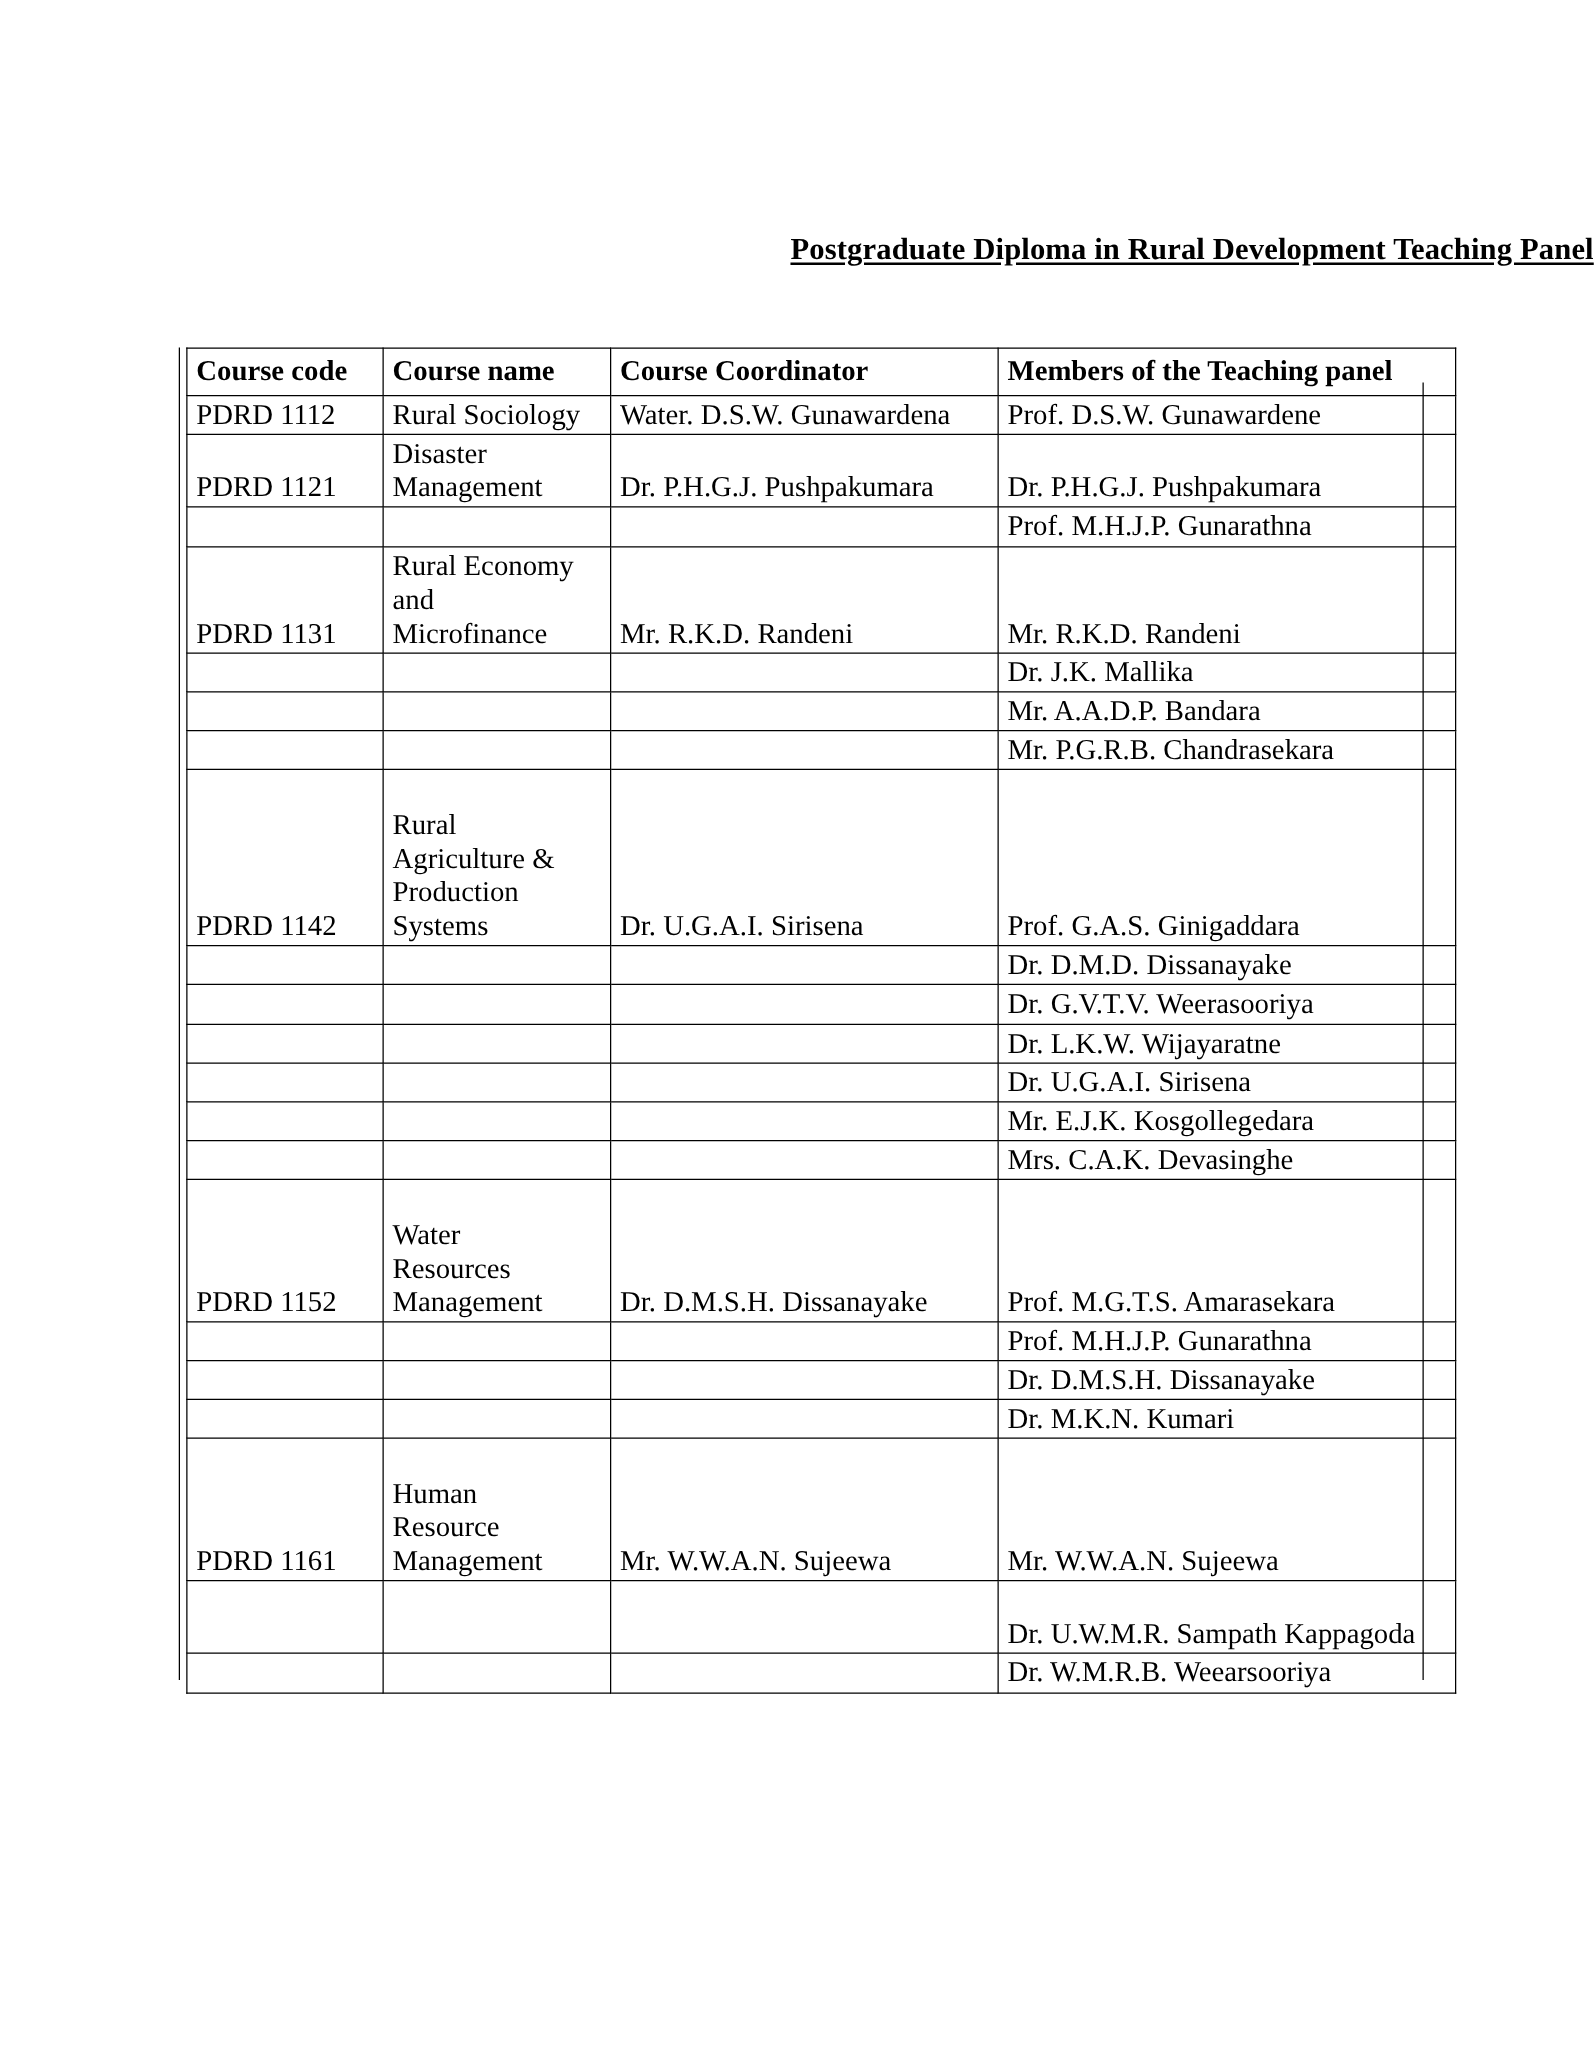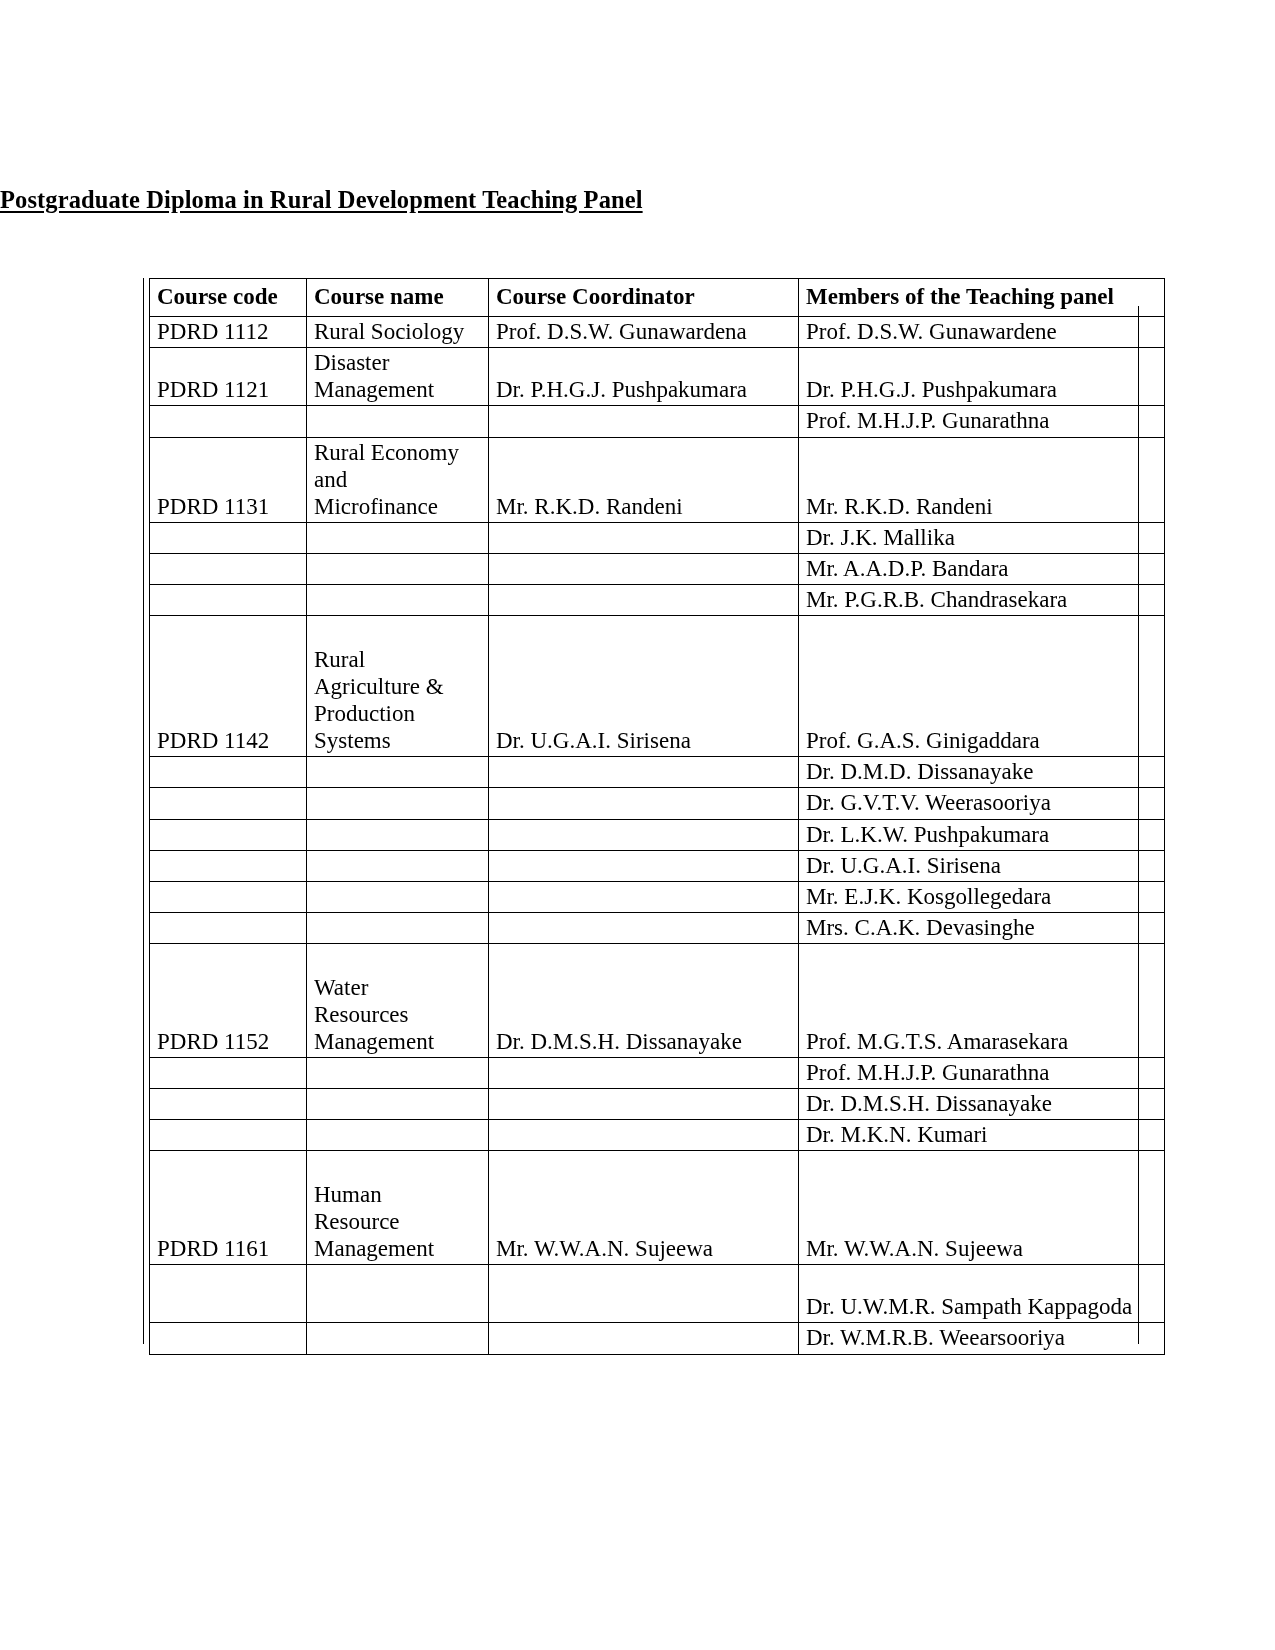--- a/index.html
+++ b/index.html
@@ -21,21 +21,21 @@
     height: 1650px;
     position: relative;
     box-sizing: border-box;
   }
 
   .doc-title {
     position: absolute;
     top: 186px;
     left: 0;
     width: 1275px;
-    text-align: left;
+    text-align: right;
     font-size: 24.5px;
     font-weight: bold;
     letter-spacing: 0.1px;
   }
   .doc-title span {
     text-decoration: underline;
     text-underline-offset: 3px;
   }
 
   .table-wrap {
@@ -140,21 +140,21 @@
           <th>Course name</th>
           <th>Course Coordinator</th>
           <th class="c4h">Members of the Teaching panel</th>
         </tr>
       </thead>
       <tbody>
 
         <tr class="norm">
           <td class="code">PDRD 1112</td>
           <td class="stack">Rural Sociology</td>
-          <td>Prof. D.S.W. Gunawardena</td>
+          <td>Water. D.S.W. Gunawardena</td>
           <td>Prof. D.S.W. Gunawardene</td>
         </tr>
 
         <tr class="tall-2">
           <td class="code">PDRD 1121</td>
           <td class="top-stack">Disaster
 Management</td>
           <td>Dr. P.H.G.J. Pushpakumara</td>
           <td>Dr. P.H.G.J. Pushpakumara</td>
         </tr>
@@ -219,21 +219,21 @@
           <td class="code blank"></td>
           <td class="blank"></td>
           <td class="blank"></td>
           <td>Dr. G.V.T.V. Weerasooriya</td>
         </tr>
 
         <tr class="norm">
           <td class="code blank"></td>
           <td class="blank"></td>
           <td class="blank"></td>
-          <td>Dr. L.K.W. Pushpakumara</td>
+          <td>Dr. L.K.W. Wijayaratne</td>
         </tr>
 
         <tr class="norm">
           <td class="code blank"></td>
           <td class="blank"></td>
           <td class="blank"></td>
           <td>Dr. U.G.A.I. Sirisena</td>
         </tr>
 
         <tr class="norm">

